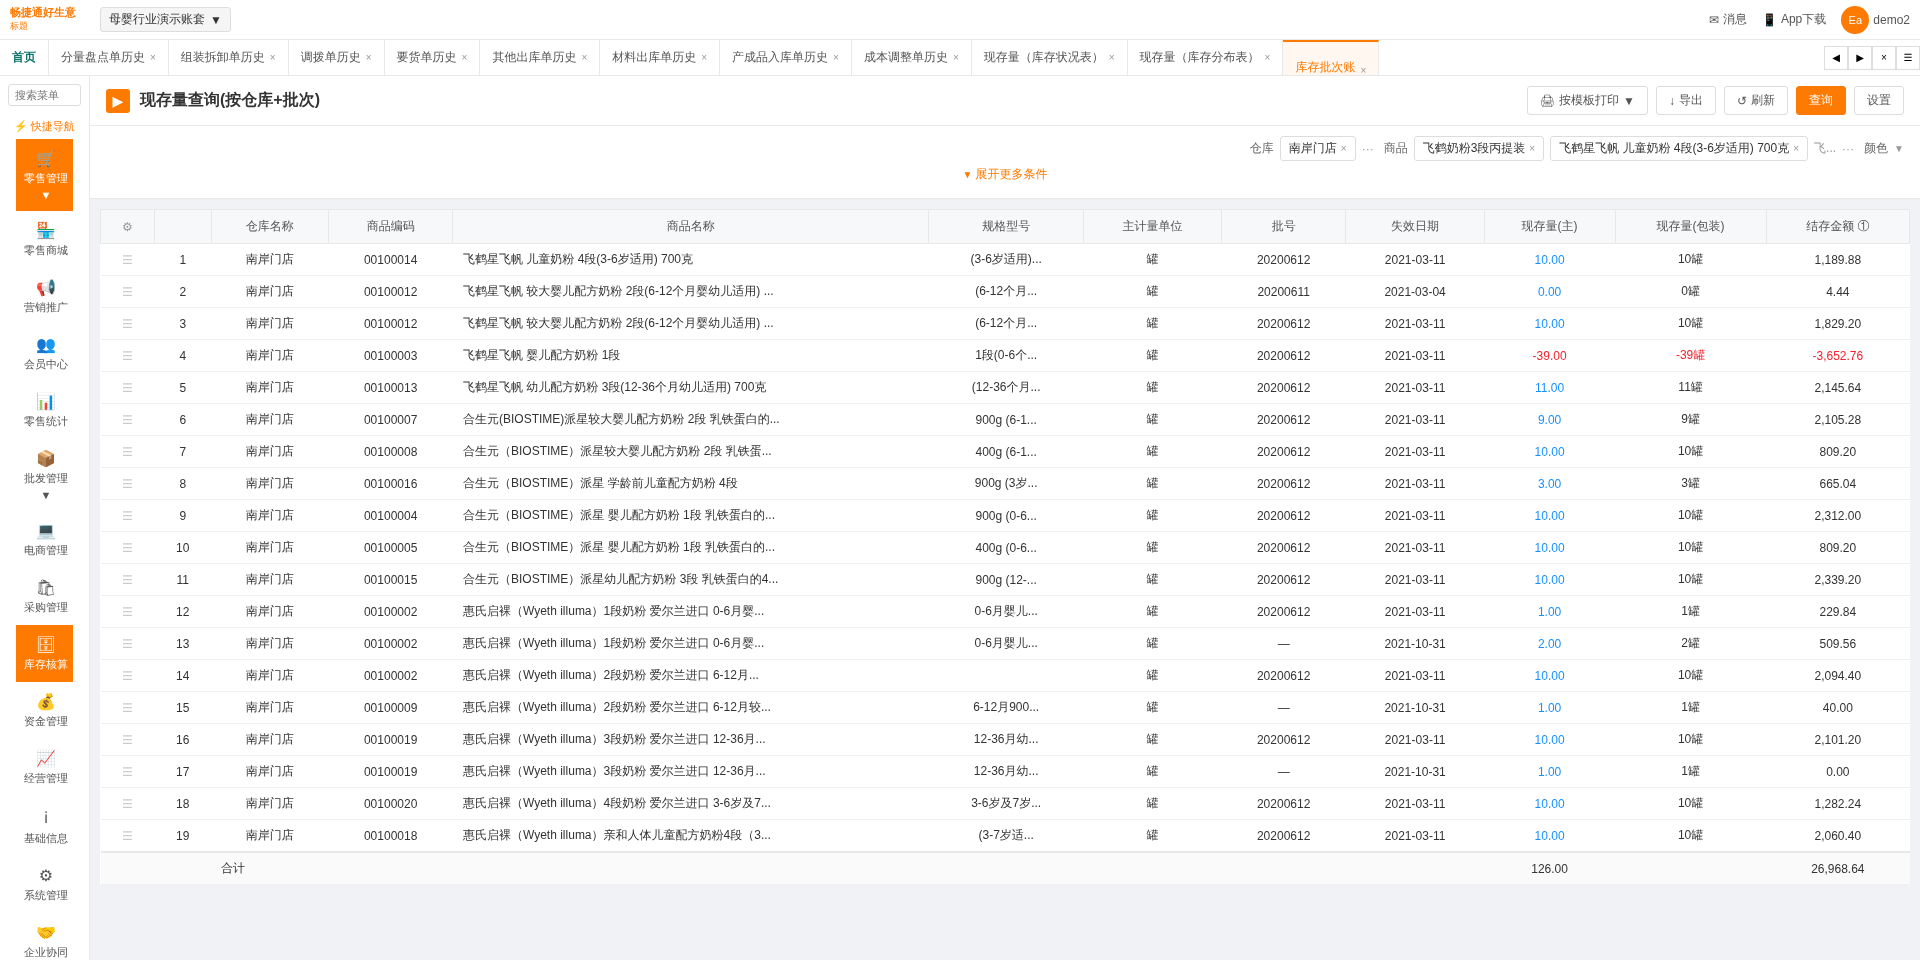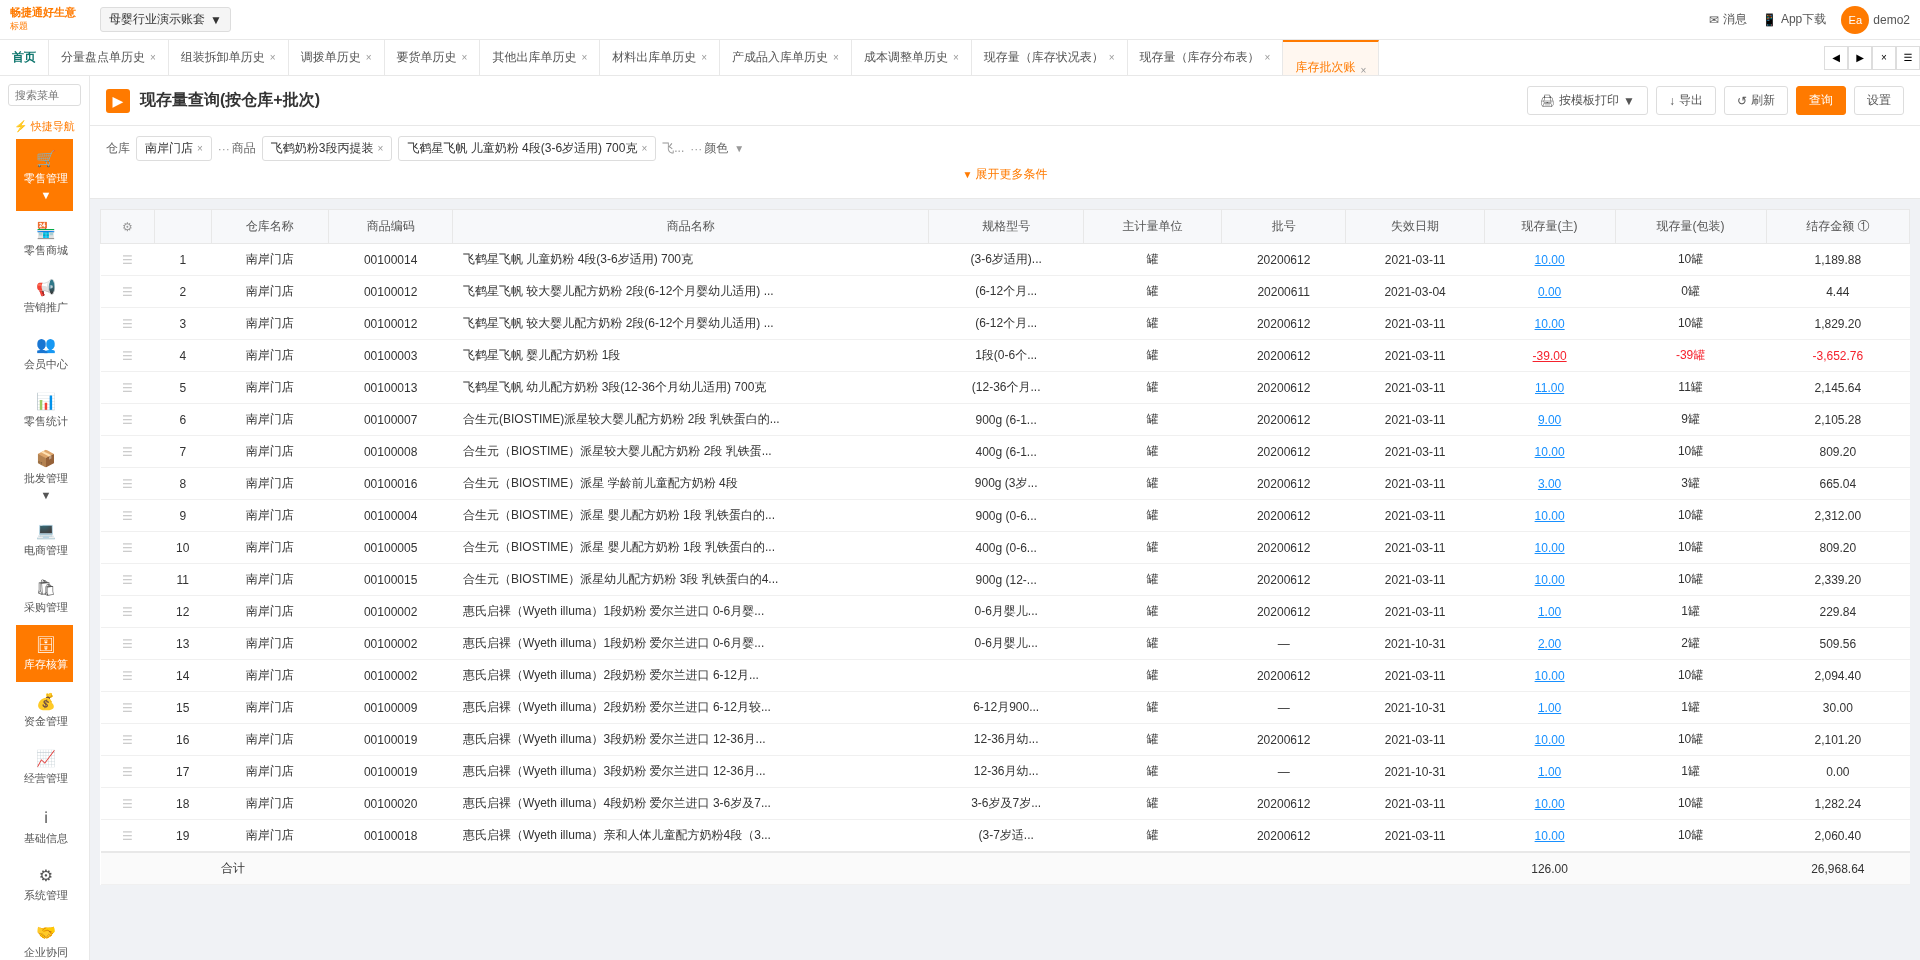--- a/index.html
+++ b/index.html
@@ -40,35 +40,35 @@
     .main-content { flex: 1; overflow: hidden; display: flex; flex-direction: column; background: #f0f2f5; }
     .content-header { background: #fff; padding: 10px 16px; display: flex; align-items: center; justify-content: space-between; border-bottom: 1px solid #e8e8e8; }
     .content-title { font-size: 16px; font-weight: bold; color: #333; }
     .header-actions { display: flex; align-items: center; gap: 8px; }
     .btn { padding: 5px 12px; border-radius: 3px; border: 1px solid #ddd; cursor: pointer; font-size: 12px; background: #fff; display: flex; align-items: center; gap: 4px; }
     .btn-primary { background: #ff7a00; color: #fff; border-color: #ff7a00; }
     .btn-default { color: #555; }
 
     
     .filter-area { background: #fff; padding: 10px 16px; margin: 0; border-bottom: 1px solid #e8e8e8; }
-    .filter-row { display: flex; align-items: center; gap: 2px; flex-wrap: wrap; }
+    .filter-row { display: flex; align-items: center; gap: 10px; flex-wrap: wrap; justify-content: flex-end; }
     .filter-group { display: flex; align-items: center; gap: 6px; }
     .filter-label { font-size: 12px; color: #666; white-space: nowrap; }
     .filter-tag { display: flex; align-items: center; background: #fff; border: 1px solid #ddd; border-radius: 3px; padding: 3px 8px; font-size: 12px; gap: 4px; }
     .filter-tag .tag-close { color: #999; cursor: pointer; font-size: 10px; }
     .filter-more { display: flex; align-items: center; gap: 3px; color: #ff7a00; cursor: pointer; font-size: 12px; justify-content: center; width: 100%; padding: 5px 0; }
     .toggle-arrow { font-size: 10px; }
     .expand-arrow { display: flex; align-items: center; justify-content: center; width: 24px; height: 24px; background: #ff7a00; border-radius: 3px; cursor: pointer; color: #fff; font-size: 14px; flex-shrink: 0; }
 
     
     .table-area { flex: 1; overflow: auto; padding: 10px; }
     .data-table { width: 100%; border-collapse: collapse; background: #fff; font-size: 12px; }
     .data-table th { background: #f7f8fa; padding: 8px 10px; text-align: center; border: 1px solid #e8e8e8; font-weight: normal; color: #555; white-space: nowrap; }
     .data-table td { padding: 7px 10px; text-align: center; border-bottom: 1px solid #f0f0f0; color: #333; white-space: nowrap; }
-    .data-table .text-link { color: #1890ff; text-decoration: underline; cursor: pointer; }
+    .data-table .text-link { color: #1890ff; cursor: pointer; }
     .data-table .text-red { color: #f5222d; }
     .data-table .text-left { text-align: left; }
     .footer-row td { background: #fafafa; font-weight: normal; border-top: 2px solid #e8e8e8; }
     .row-num { color: #999; }
     .settings-icon { color: #999; cursor: pointer; }
 
     
     ::-webkit-scrollbar { width: 6px; height: 6px; }
     ::-webkit-scrollbar-track { background: #f0f0f0; }
     ::-webkit-scrollbar-thumb { background: #ccc; border-radius: 3px; }
@@ -477,21 +477,21 @@
     <td class="row-num">15</td>
     <td>南岸门店</td>
     <td>00100009</td>
     <td class="text-left" style="max-width:280px; overflow:hidden; text-overflow:ellipsis;">惠氏启裸（Wyeth illuma）2段奶粉 爱尔兰进口 6-12月较...</td>
     <td>6-12月900...</td>
     <td>罐</td>
     <td>—</td>
     <td>2021-10-31</td>
     <td class="text-link">1.00</td>
     <td class="">1罐</td>
-    <td class="">30.00</td>
+    <td class="">40.00</td>
   </tr>
             <tr>
     <td style="color:#ccc;">☰</td>
     <td class="row-num">16</td>
     <td>南岸门店</td>
     <td>00100019</td>
     <td class="text-left" style="max-width:280px; overflow:hidden; text-overflow:ellipsis;">惠氏启裸（Wyeth illuma）3段奶粉 爱尔兰进口 12-36月...</td>
     <td>12-36月幼...</td>
     <td>罐</td>
     <td>20200612</td>

